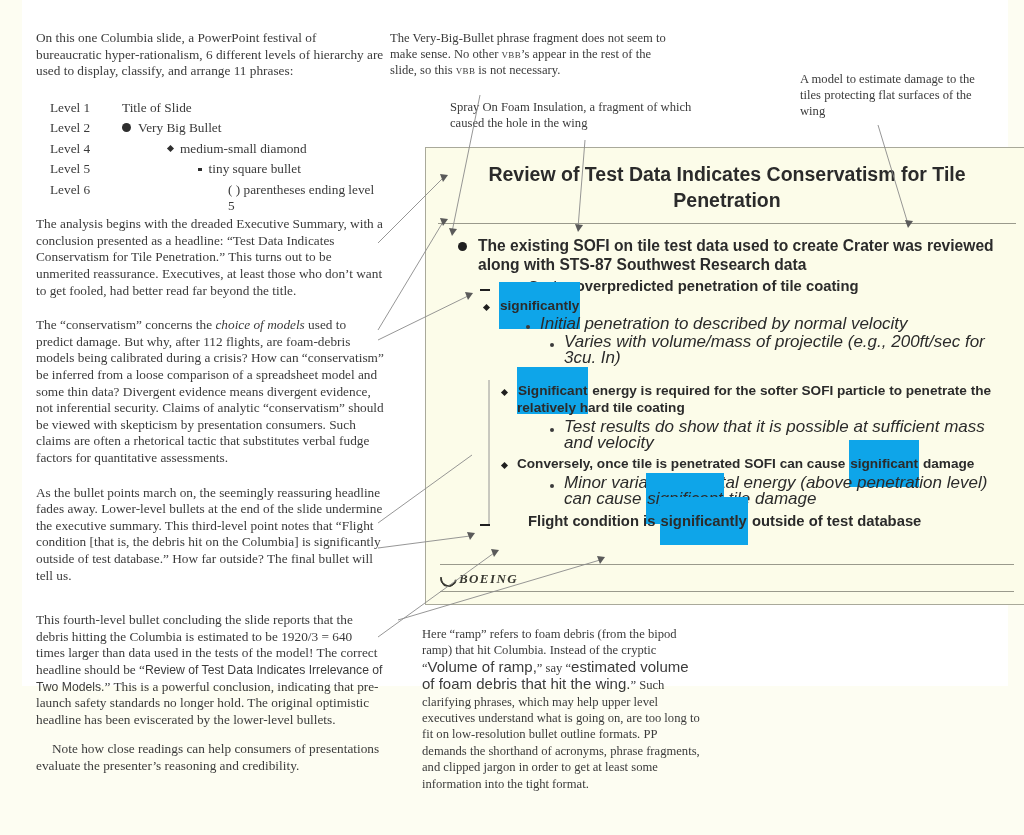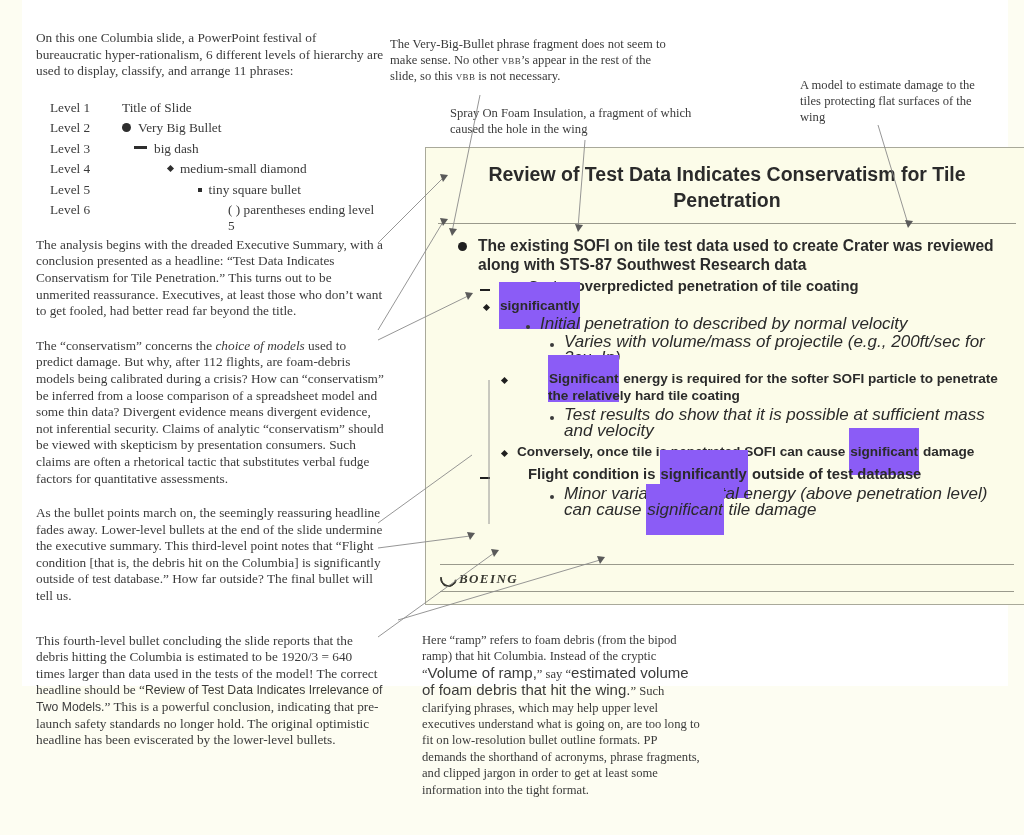--- a/index.html
+++ b/index.html
@@ -40,21 +40,21 @@
   .b-dash{display:inline-block;width:13px;height:2.6px;background:#2e2e2e;vertical-align:4px;margin-right:7px;}
   .b-diamond{display:inline-block;width:5px;height:5px;background:#2e2e2e;transform:rotate(45deg);vertical-align:2px;margin-right:7px;}
   .b-sq{display:inline-block;width:3.6px;height:3.6px;background:#2e2e2e;vertical-align:2px;margin-right:7px;}
   .ind1{padding-left:10px;}
   .ind2{padding-left:22px;}
   .ind3{padding-left:56px;}
   .ind4{padding-left:86px;}
   .ind5{padding-left:116px;}
 
   
-  .ann{position:absolute;font-family:"Liberation Serif", serif;font-size:12.6px;line-height:16px;color:#3b3b3b;margin-top:6px;}
+  .ann{position:absolute;font-family:"Liberation Serif", serif;font-size:12.6px;line-height:16px;color:#3b3b3b;}
 
   
   .slide{
     position:absolute;left:403px;top:147px;width:604px;height:458px;
     background:#fcfce9;
     border:1px solid #a9a99a;
     box-sizing:border-box;
   }
   .slide-title{
     font-family:"Liberation Sans", sans-serif;
@@ -87,21 +87,21 @@
   
   .L4{font-weight:bold;font-size:13.6px;line-height:17px;margin:0 0 2px 0;padding-left:62px;}
   .L4 .mk{width:15px;}
   .L4 .dia{display:inline-block;width:5px;height:5px;background:#1f1f1f;transform:rotate(45deg);margin-top:6px;}
   
   .L5{font-weight:normal;font-size:17px;line-height:16px;margin:0 0 2px 0;padding-left:86px;font-style:italic;}
   .L5 .mk{width:14px;}
   .L5 .sq{display:inline-block;width:4px;height:4px;background:#3a3a3a;border-radius:50%;margin-top:6px;}
   
   .pl-sig{padding-left:44px;}
-  .hl{background:#8b5cf6;padding:16px 1px;}
+  .hl{background:#0ea5e9;padding:16px 1px;}
 
   .boeing-wrap{position:absolute;left:14px;right:14px;bottom:12px;}
   .b-rule{height:1px;background:#9a9a8c;}
   .boeing{
     margin-top:5px;
     font-family:"Liberation Serif", serif;
     font-weight:bold;font-style:italic;
     font-size:13px;letter-spacing:1.4px;
     color:#3a3a33;
     display:flex;align-items:center;
@@ -128,24 +128,20 @@
     <div class="levels">
       <div class="lvl-row">
         <span class="lvl-name">Level 1</span>
         <span class="lvl-val ind1"><span>Title of Slide</span></span>
       </div>
       <div class="lvl-row">
         <span class="lvl-name">Level 2</span>
         <span class="lvl-val ind1"><span class="b-dot"></span><span>Very Big Bullet</span></span>
       </div>
       <div class="lvl-row">
-        <span class="lvl-name">Level 3</span>
-        <span class="lvl-val ind2"><span class="b-dash"></span><span>big dash</span></span>
-      </div>
-      <div class="lvl-row">
         <span class="lvl-name">Level 4</span>
         <span class="lvl-val ind3"><span class="b-diamond"></span><span>medium-small diamond</span></span>
       </div>
       <div class="lvl-row">
         <span class="lvl-name">Level 5</span>
         <span class="lvl-val ind4"><span class="b-sq"></span><span>tiny square bullet</span></span>
       </div>
       <div class="lvl-row">
         <span class="lvl-name">Level 6</span>
         <span class="lvl-val ind5"><span>( ) parentheses ending level 5</span></span>
@@ -153,20 +149,21 @@
     </div>
 
     <p class="body-text" style="margin-top:6px;">The analysis begins with the dreaded Executive Summary, with a conclusion presented as a headline: “Test Data Indicates Conservatism for Tile Penetration.” This turns out to be unmerited reassurance. Executives, at least those who don’t want to get fooled, had better read far beyond the title.</p>
 
     <p class="body-text" style="margin-top:18px;"><span>The “conservatism” concerns the </span><em>choice of models</em><span> used to predict damage. But why, after 112 flights, are foam-debris models being calibrated during a crisis? How can “conservatism” be inferred from a loose comparison of a spreadsheet model and some thin data? Divergent evidence means divergent evidence, not inferential security. Claims of analytic “conservatism” should be viewed with skepticism by presentation consumers. Such claims are often a rhetorical tactic that substitutes verbal fudge factors for quantitative assessments.</span></p>
 
     <p class="body-text" style="margin-top:18px;">As the bullet points march on, the seemingly reassuring headline fades away. Lower-level bullets at the end of the slide undermine the executive summary. This third-level point notes that “Flight condition [that is, the debris hit on the Columbia] is significantly outside of test database.” How far outside? The final bullet will tell us.</p>
 
     <p class="body-text" style="margin-top:28px;"><span>This fourth-level bullet concluding the slide reports that the debris hitting the Columbia is estimated to be 1920/3 = 640 times larger than data used in the tests of the model! The correct headline should be “</span><span class="sans-q">Review of Test Data Indicates Irrelevance of Two Models.</span><span>” This is a powerful conclusion, indicating that pre-launch safety standards no longer hold. The original optimistic headline has been eviscerated by the lower-level bullets.</span></p>
 
+    <p class="body-text" style="text-indent:16px;">Note how close readings can help consumers of presentations evaluate the presenter’s reasoning and credibility.</p>
   </div>
 
   <div class="ann" style="left:368px;top:30px;width:282px;">
     <span>The Very-Big-Bullet phrase fragment does not seem to make sense. No other </span><span class="small-caps">vbb</span><span>’s appear in the rest of the slide, so this </span><span class="small-caps">vbb</span><span> is not necessary.</span>
   </div>
 
   <div class="ann" style="left:428px;top:99px;width:242px;">Spray On Foam Insulation, a fragment of which caused the hole in the wing</div>
 
   <div class="ann" style="left:778px;top:71px;width:190px;">A model to estimate damage to the tiles protecting flat surfaces of the wing</div>
 
@@ -199,43 +196,43 @@
       <div class="bl L5">
         <span class="mk"><i class="sq"></i></span>
         <span class="tx">Initial penetration to described by normal velocity</span>
       </div>
 
       <div class="bl L5" style="padding-left:110px;">
         <span class="mk"><i class="sq"></i></span>
         <span class="tx">Varies with volume/mass of projectile (e.g., 200ft/sec for 3cu. In)</span>
       </div>
 
-      <div class="bl L4" style="margin-top:4px;gap:31px;">
+      <div class="bl L4" style="margin-top:16px;">
         <span class="mk"><i class="dia"></i></span>
         <span class="tx"><span class="hl">Significant</span><span> energy is required for the softer SOFI particle to penetrate the relatively hard tile coating</span></span>
       </div>
 
       <div class="bl L5" style="padding-left:110px;margin-top:3px;">
         <span class="mk"><i class="sq"></i></span>
         <span class="tx">Test results do show that it is possible at sufficient mass and velocity</span>
       </div>
 
       <div class="bl L4" style="margin-top:4px;">
         <span class="mk"><i class="dia"></i></span>
         <span class="tx"><span>Conversely, once tile is penetrated SOFI can cause </span><span class="hl">significant</span><span> damage</span></span>
       </div>
 
+      <div class="bl L5" style="padding-left:110px;margin-top:3px;">
+        <span class="mk"><i class="sq"></i></span>
+        <span class="tx"><span>Minor variations in total energy (above penetration level) can cause </span><span class="hl">significant</span><span> tile damage</span></span>
+      </div>
+
       <div class="bl L3" style="margin-top:5px;">
         <span class="mk"><i class="dash"></i></span>
         <span class="tx"><span>Flight condition is </span><span class="hl">significantly</span><span> outside of test database</span></span>
-      </div>
-
-      <div class="bl L5" style="padding-left:110px;margin-top:3px;">
-        <span class="mk"><i class="sq"></i></span>
-        <span class="tx"><span>Minor variations in total energy (above penetration level) can cause </span><span class="hl">significant</span><span> tile damage</span></span>
       </div>
 
     </div>
 
     <div class="boeing-wrap">
       <div class="b-rule"></div>
       <div class="boeing">
         <span class="swoosh"></span>
         <span>BOEING</span>
       </div>

